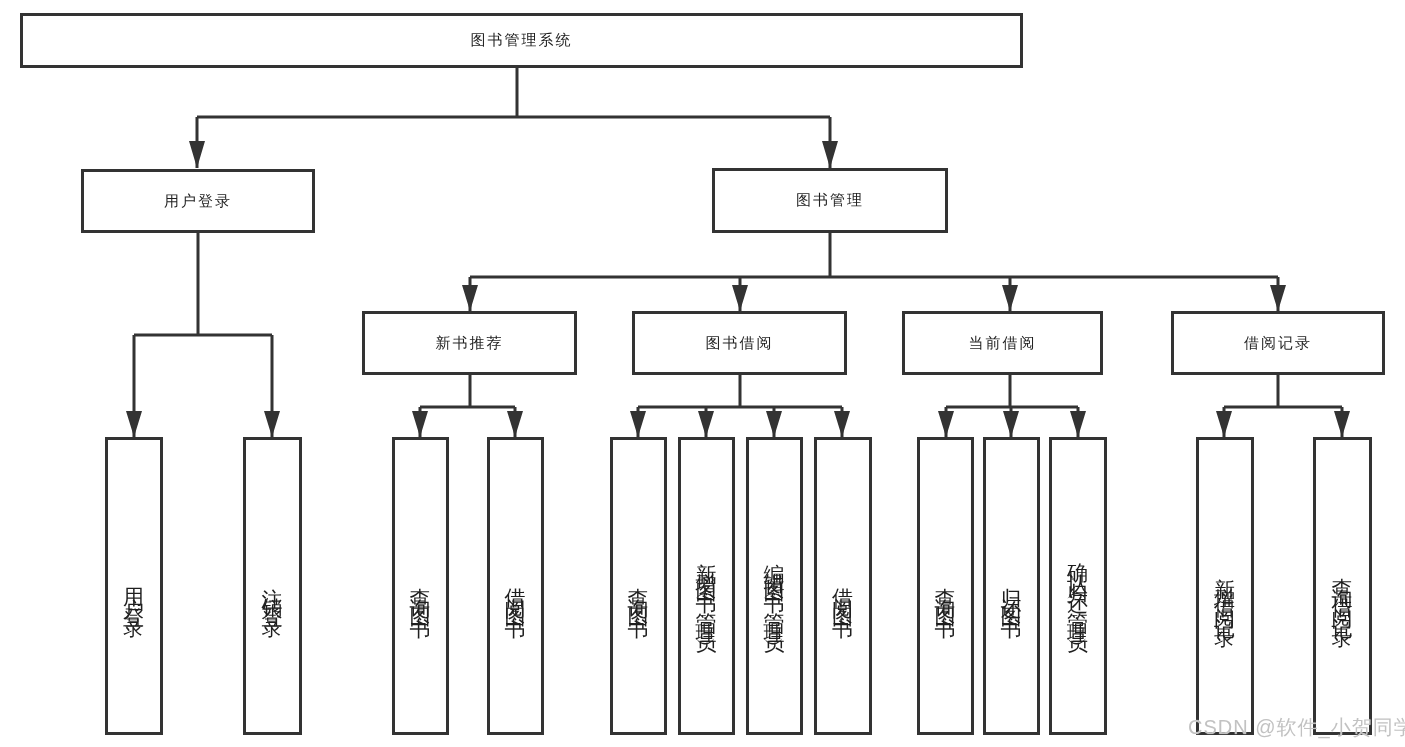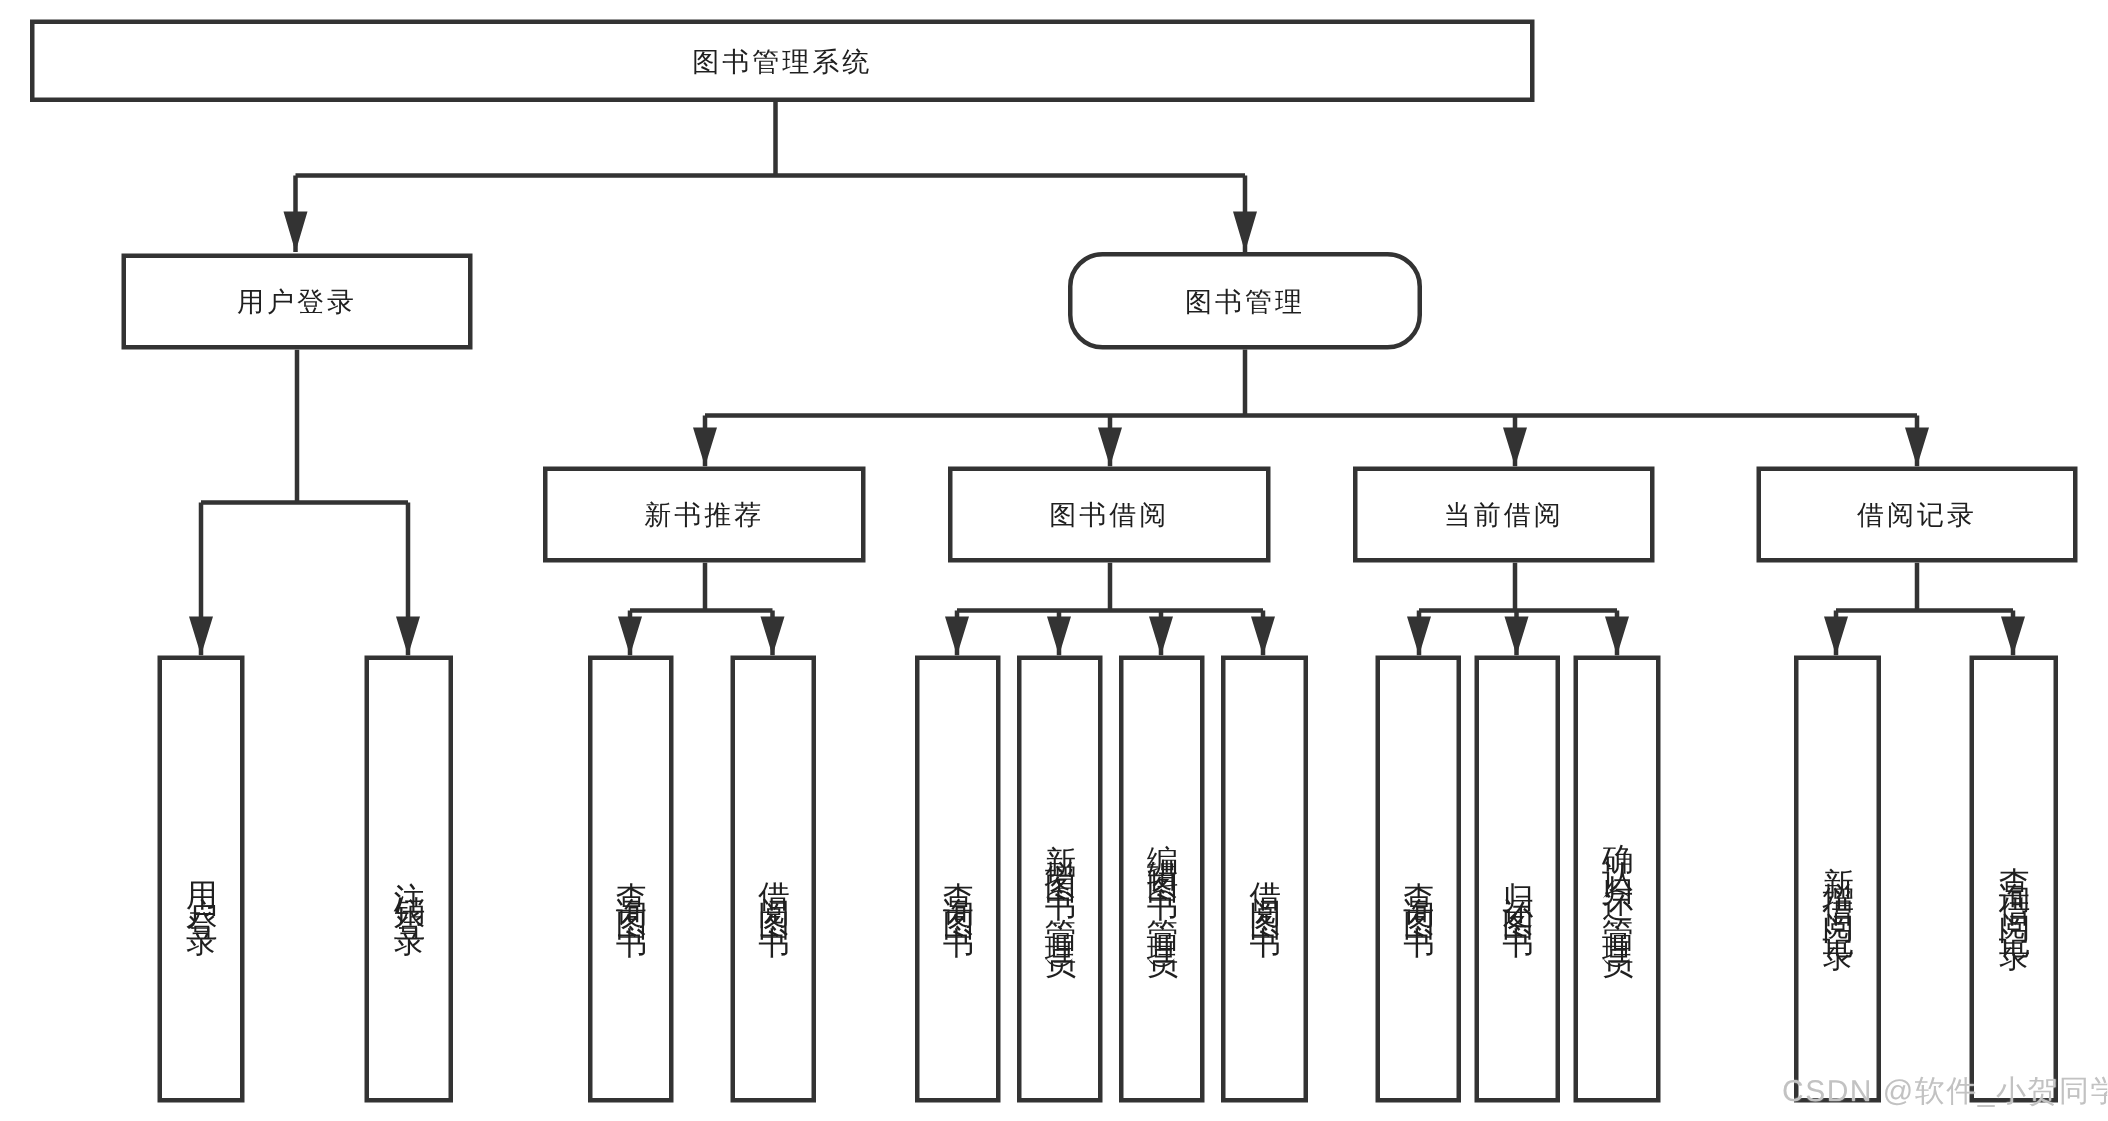--- a/index.html
+++ b/index.html
@@ -6,21 +6,21 @@
   .canvas {
     position:relative; width:1405px; height:747px; background:#ffffff;
     font-family:"Liberation Sans","DejaVu Sans",sans-serif; overflow:hidden;
   }
   .connectors { position:absolute; left:0; top:0; width:1405px; height:747px; }
   .node {
     position:absolute; background:#ffffff; border:3px solid #333333;
     box-sizing:border-box; display:flex; align-items:center; justify-content:center;
     color:#1f1f1f;
   }
-  .h-node { font-size:18px; letter-spacing:2px; }
+  .h-node { font-size:15px; letter-spacing:2px; }
   .v-node .v-text {
     writing-mode:vertical-rl; text-orientation:mixed;
     font-size:21px; line-height:1; letter-spacing:10px;
     padding-top:10px; 
     white-space:nowrap;
   }
   .watermark {
     position:absolute; left:1188px; top:714px; font-size:20px;
     color:#c2c2c2; letter-spacing:1px; white-space:nowrap;
     text-shadow:0 0 1px #ffffff;
@@ -53,21 +53,21 @@
       M1334,411 L1350,411 L1342,437 Z"></path>
   </svg>
 
   <div class="node h-node" style="left:20px; top:13px; width:1003px; height:55px;">
     <span>图书管理系统</span>
   </div>
 
   <div class="node h-node" style="left:81px; top:169px; width:234px; height:64px;">
     <span>用户登录</span>
   </div>
-  <div class="node h-node" style="left:712px; top:168px; width:236px; height:65px;border-radius:23px;">
+  <div class="node h-node" style="left:712px; top:168px; width:236px; height:65px;">
     <span>图书管理</span>
   </div>
 
   <div class="node h-node" style="left:632px; top:311px; width:215px; height:64px;">
     <span>图书借阅</span>
   </div>
   <div class="node h-node" style="left:362px; top:311px; width:215px; height:64px;">
     <span>新书推荐</span>
   </div>
   <div class="node h-node" style="left:902px; top:311px; width:201px; height:64px;">

